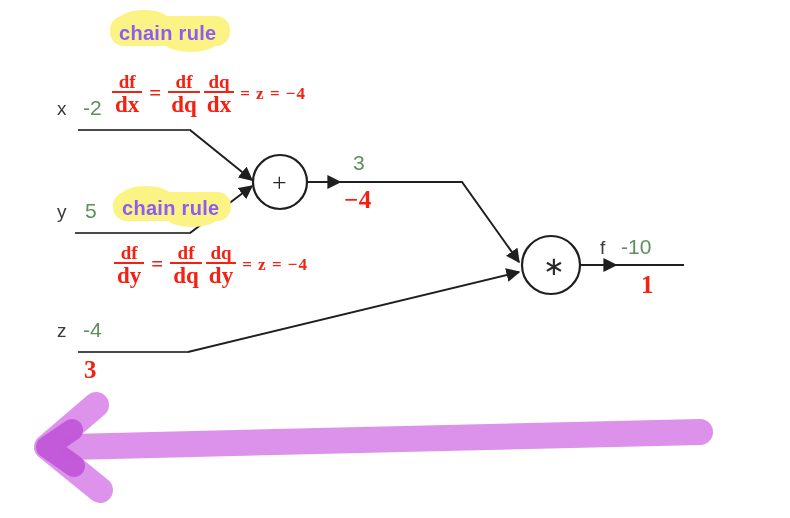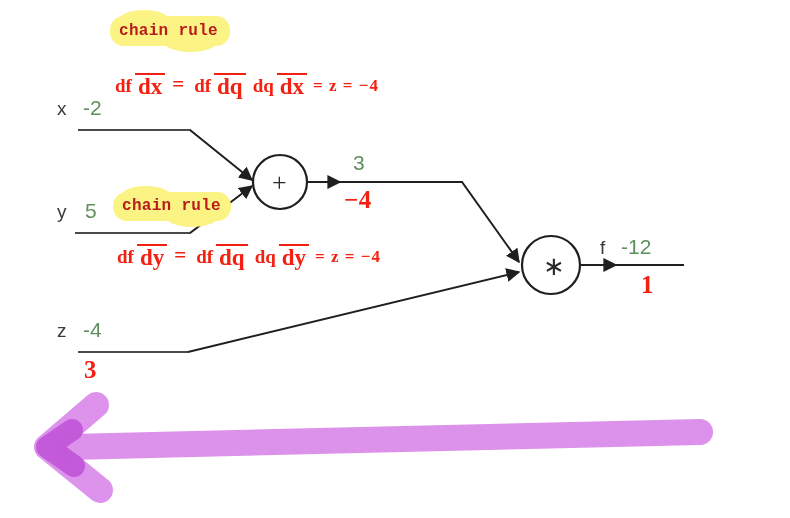--- a/index.html
+++ b/index.html
@@ -47,24 +47,24 @@
     font-weight: bold;
     color: #f42112;
     letter-spacing: 0.5px;
   }
   .gate-op {
     font-family: "Liberation Serif", serif;
     font-size: 26px;
     color: #2a2a2a;
   }
   .hl-note {
-    font-family: Liberation Mono, monospace;
-    font-size: 16px;
+    font-family: Liberation Sans, sans-serif;
+    font-size: 20px;
     font-weight: bold;
-    color: #b91c1c;
+    color: #8b5cf6;
     letter-spacing: 0.3px;
   }
   .hl-wrap {
     position: absolute;
   }
   .hl-bg {
     position: absolute;
     left: 0;
     top: 0;
     background: #fbf383;
@@ -96,20 +96,21 @@
   .formula {
     position: absolute;
     display: flex;
     align-items: center;
     font-family: "Liberation Serif", serif;
     color: #f42112;
     font-weight: bold;
   }
   .frac {
     display: inline-flex;
+    flex-direction: column;
     align-items: center;
     line-height: 1.02;
     margin: 0 2px;
   }
   .frac .num {
     font-size: 19px;
     padding: 0 3px;
   }
   .frac .den {
     font-size: 23px;
@@ -176,21 +177,21 @@
   <div class="lbl fwd-val" style="left:83px; top:97px;">-2</div>
   <div class="lbl fwd-val" style="left:85px; top:200px;">5</div>
   <div class="lbl fwd-val" style="left:83px; top:319px;">-4</div>
 
   <div class="lbl grad-val" style="left:84px; top:357px;">3</div>
 
   <div class="lbl fwd-val" style="left:353px; top:152px;">3</div>
   <div class="lbl grad-val" style="left:344px; top:187px;">−4</div>
 
   <div class="lbl var-name" style="left:600px; top:238px;">f</div>
-  <div class="lbl fwd-val" style="left:621px; top:236px;">-12</div>
+  <div class="lbl fwd-val" style="left:621px; top:236px;">-10</div>
   <div class="lbl grad-val" style="left:641px; top:272px;">1</div>
 
   <div class="hl-wrap" style="left:110px; top:16px;">
     <div class="hl-bg" style="width:120px; height:30px;"></div>
     <div class="hl-text hl-note" style="padding:6px 9px;">chain rule</div>
   </div>
 
   <div class="hl-wrap" style="left:113px; top:192px;">
     <div class="hl-bg" style="width:118px; height:29px;"></div>
     <div class="hl-text hl-note" style="padding:5px 9px;">chain rule</div>

